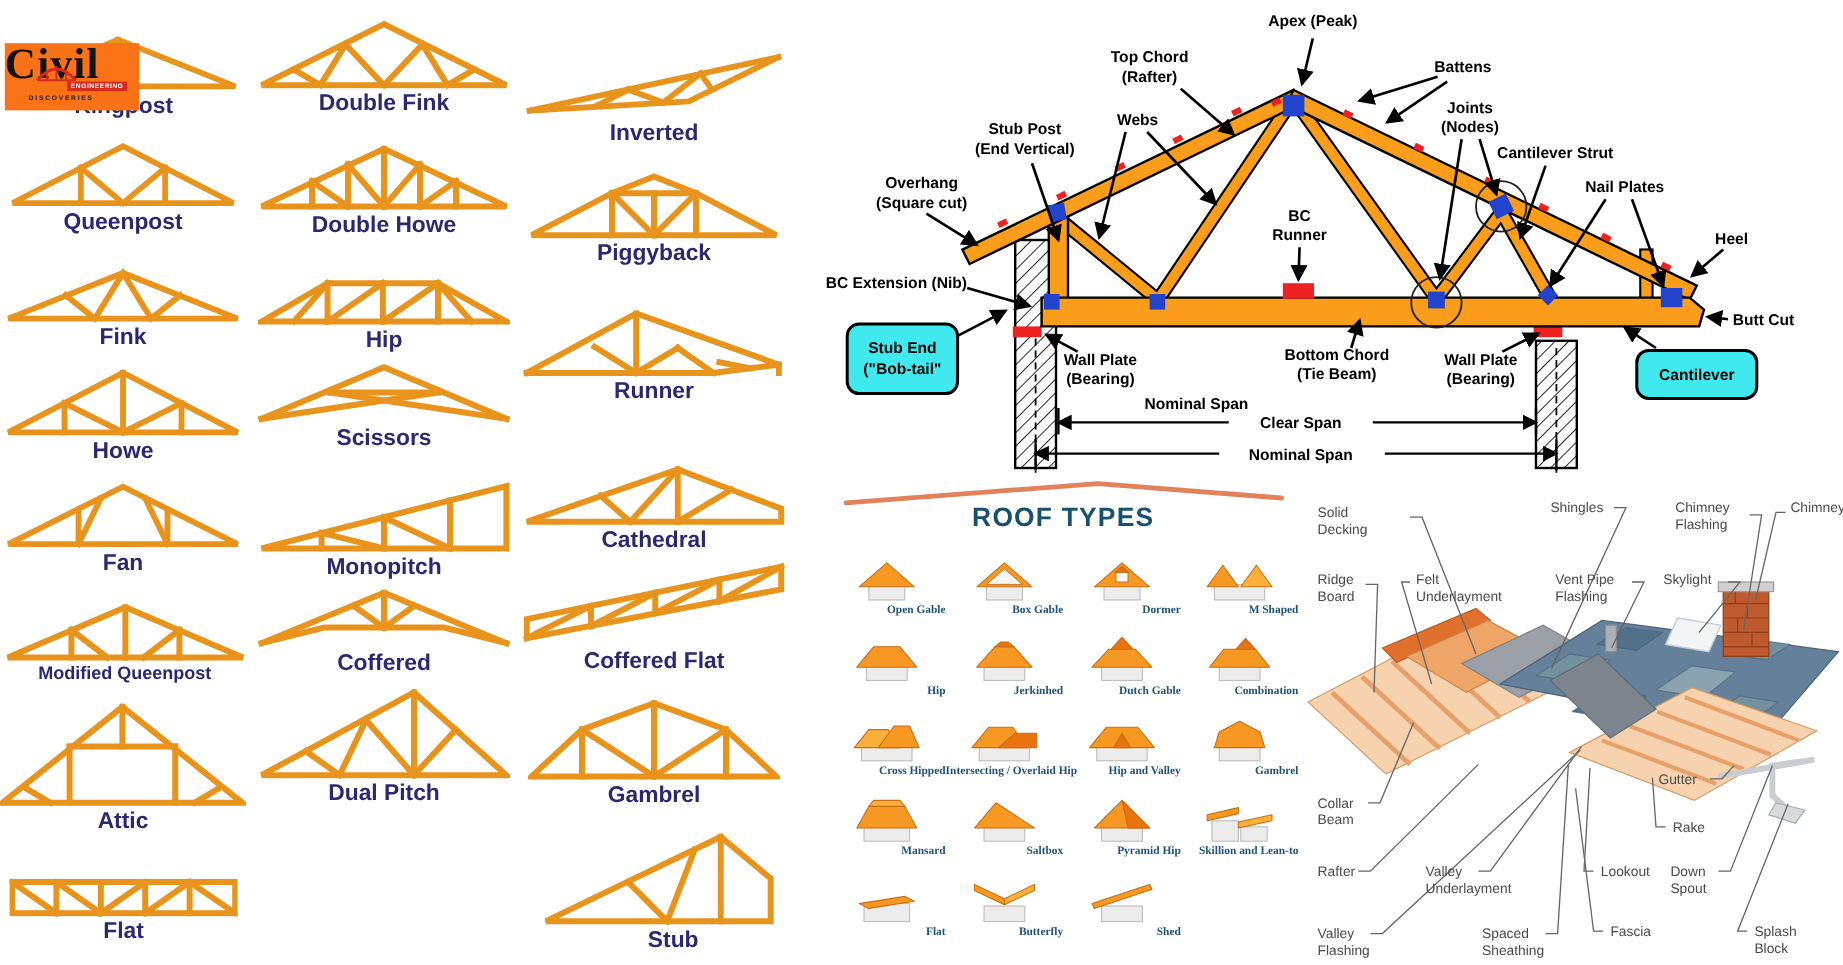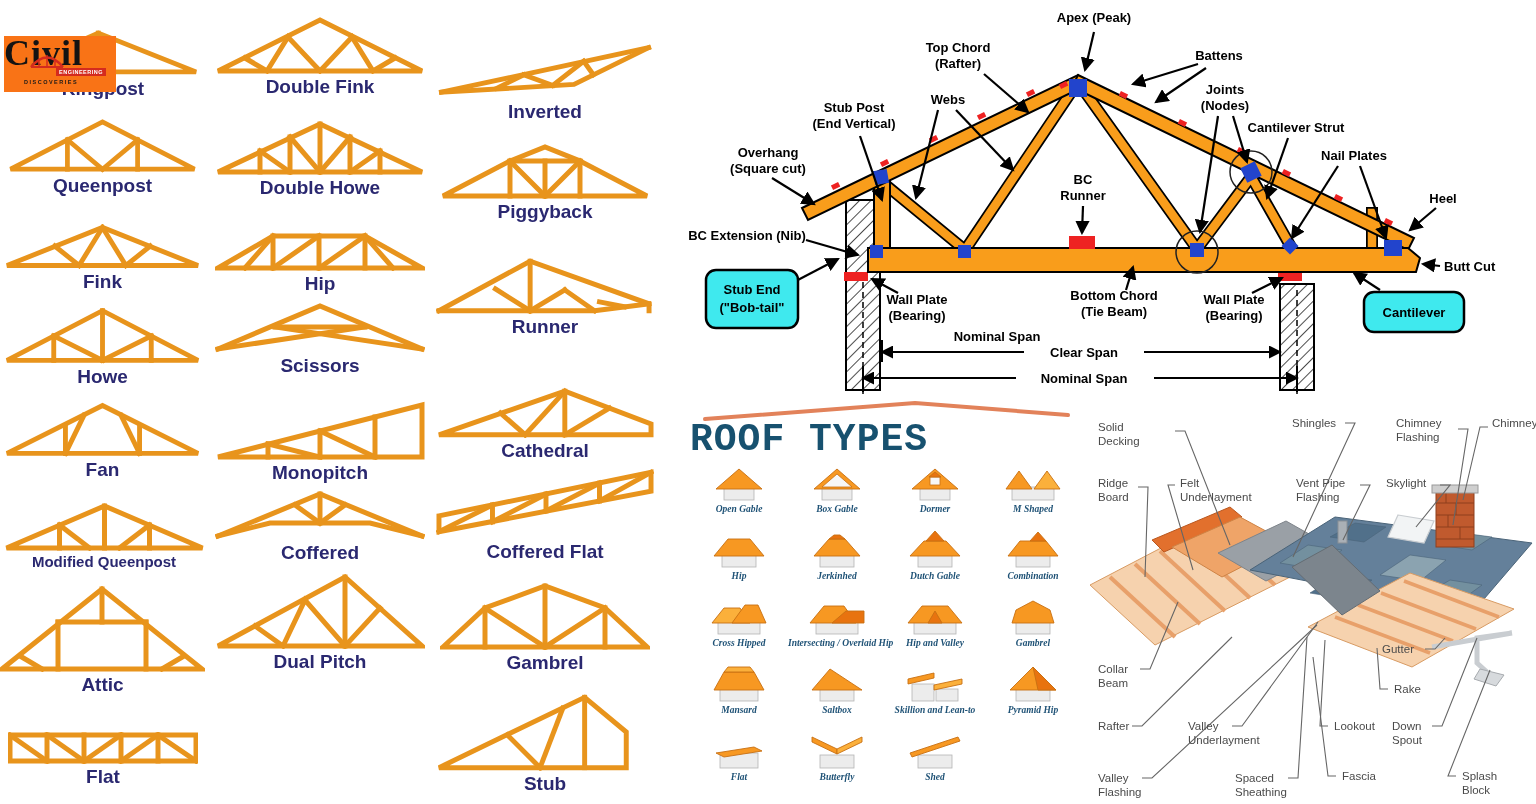--- a/index.html
+++ b/index.html
@@ -19,23 +19,23 @@
   #logo .disc{position:absolute;left:20px;top:43px;color:#1a1a1a;font-size:5.5px;font-weight:bold;letter-spacing:1.5px;}
   #logo .bridge{position:absolute;left:26px;top:10px;}
   
   #anatomy{position:absolute;left:686px;top:0;width:850px;height:400px;}
   #anatomy text{font-family:"Liberation Sans",sans-serif;font-weight:bold;font-size:13px;fill:#000;text-anchor:middle;}
   #anatomy text.start{text-anchor:start;}
   .arrow{stroke:#000;stroke-width:2.2;fill:none;}
   .dim{stroke:#000;stroke-width:2;fill:none;}
   
   #rooftypes{position:absolute;left:690px;top:398px;width:392px;height:406px;}
-  #rt-title{font-family:Liberation Mono, monospace;font-weight:bold;font-size:38px;color:#17516F;text-align:left;letter-spacing:1px;margin-top:2px;}
+  #rt-title{font-family:Liberation Sans, sans-serif;font-weight:bold;font-size:22px;color:#17516F;text-align:center;letter-spacing:1px;margin-top:2px;}
   #rt-grid{position:absolute;left:0;top:62px;width:392px;display:grid;grid-template-columns:repeat(4,98px);grid-auto-rows:67px;}
-  .rcell{text-align:center;overflow:visible;font-style:italic;}
+  .rcell{text-align:right;overflow:visible;}
   .rcell svg{display:block;margin:0 auto;}
   .rlabel{font-family:"Liberation Serif",serif;font-weight:bold;font-size:9.5px;color:#1F5276;white-space:nowrap;}
   .wall{fill:#ECECEC;stroke:#B5B5B5;stroke-width:.8;}
   .roof{fill:#F79822;stroke:#C76F12;stroke-width:.9;stroke-linejoin:round;}
   .roof2{fill:#E8730F;stroke:#C76F12;stroke-width:.9;stroke-linejoin:round;}
   .roofl{fill:#FBB03B;stroke:#C76F12;stroke-width:.9;stroke-linejoin:round;}
   .white{fill:#F7F7F7;stroke:#C76F12;stroke-width:.8;}
   
   #construction{position:absolute;left:1080px;top:395px;width:456px;height:409px;text-align:center;}
   #construction text{font-family:"Liberation Sans",sans-serif;font-size:11.5px;fill:#4a4a4a;text-anchor:start;}
@@ -310,21 +310,21 @@
       <polygon points="3,67 45,28 105,6 165,28 207,67"></polygon>
             <line x1="45" y1="28" x2="45" y2="67"></line>
       <line x1="165" y1="28" x2="165" y2="67"></line>
             <line x1="105" y1="6" x2="105" y2="67"></line>
       <line x1="45" y1="28" x2="105" y2="67"></line>
             <line x1="165" y1="28" x2="105" y2="67"></line>
           </g>
         </svg>
     <div class="tlabel">Gambrel</div>
   </div>
-  <div class="tcard" style="left:436px;top:689px;width:218px">
+  <div class="tcard" style="left:452px;top:689px;width:218px">
     <svg width="218" height="82" viewBox="0 0 220 82">
           <g class="tr">
       <polygon points="3,79 150,8 192,43 192,79"></polygon>
             <line x1="150" y1="8" x2="150" y2="79"></line>
       <line x1="72" y1="46" x2="105" y2="79"></line>
             <line x1="105" y1="79" x2="128" y2="19"></line>
           </g>
         </svg>
     <div class="tlabel">Stub</div>
   </div>
@@ -603,34 +603,34 @@
     </div>
     <div class="rcell">
       <svg width="62" height="44" viewBox="0 0 62 44">
         <rect class="wall" x="14" y="27" width="34" height="13"></rect>
             <polygon class="roof" points="6,29 24,8 56,29"></polygon>
           </svg>
       <div class="rlabel">Saltbox</div>
     </div>
     <div class="rcell">
       <svg width="62" height="44" viewBox="0 0 62 44">
+        <rect class="wall" x="14" y="27" width="34" height="13"></rect>
+            <polygon class="roof" points="8,29 31,6 54,29"></polygon>
+        <polygon class="roof2" points="31,6 54,29 36,29"></polygon>
+          </svg>
+      <div class="rlabel">Pyramid Hip</div>
+    </div>
+    <div class="rcell">
+      <svg width="62" height="44" viewBox="0 0 62 44">
         <rect class="wall" x="8" y="23" width="22" height="17"></rect>
             <rect class="wall" x="32" y="28" width="22" height="12"></rect>
         <polygon class="roof" points="4,18 30,12 30,17 4,23"></polygon>
             <polygon class="roofl" points="30,24 58,18 58,23 30,29"></polygon>
           </svg>
       <div class="rlabel">Skillion and Lean-to</div>
-    </div>
-    <div class="rcell">
-      <svg width="62" height="44" viewBox="0 0 62 44">
-        <rect class="wall" x="14" y="27" width="34" height="13"></rect>
-            <polygon class="roof" points="8,29 31,6 54,29"></polygon>
-        <polygon class="roof2" points="31,6 54,29 36,29"></polygon>
-          </svg>
-      <div class="rlabel">Pyramid Hip</div>
     </div>
     <div class="rcell">
       <svg width="62" height="44" viewBox="0 0 62 44">
         <rect class="wall" x="12" y="25" width="38" height="15"></rect>
             <polygon class="roof" points="8,25 46,19 54,23 16,29"></polygon>
           </svg>
       <div class="rlabel">Flat</div>
     </div>
     <div class="rcell">
       <svg width="62" height="44" viewBox="0 0 62 44">

